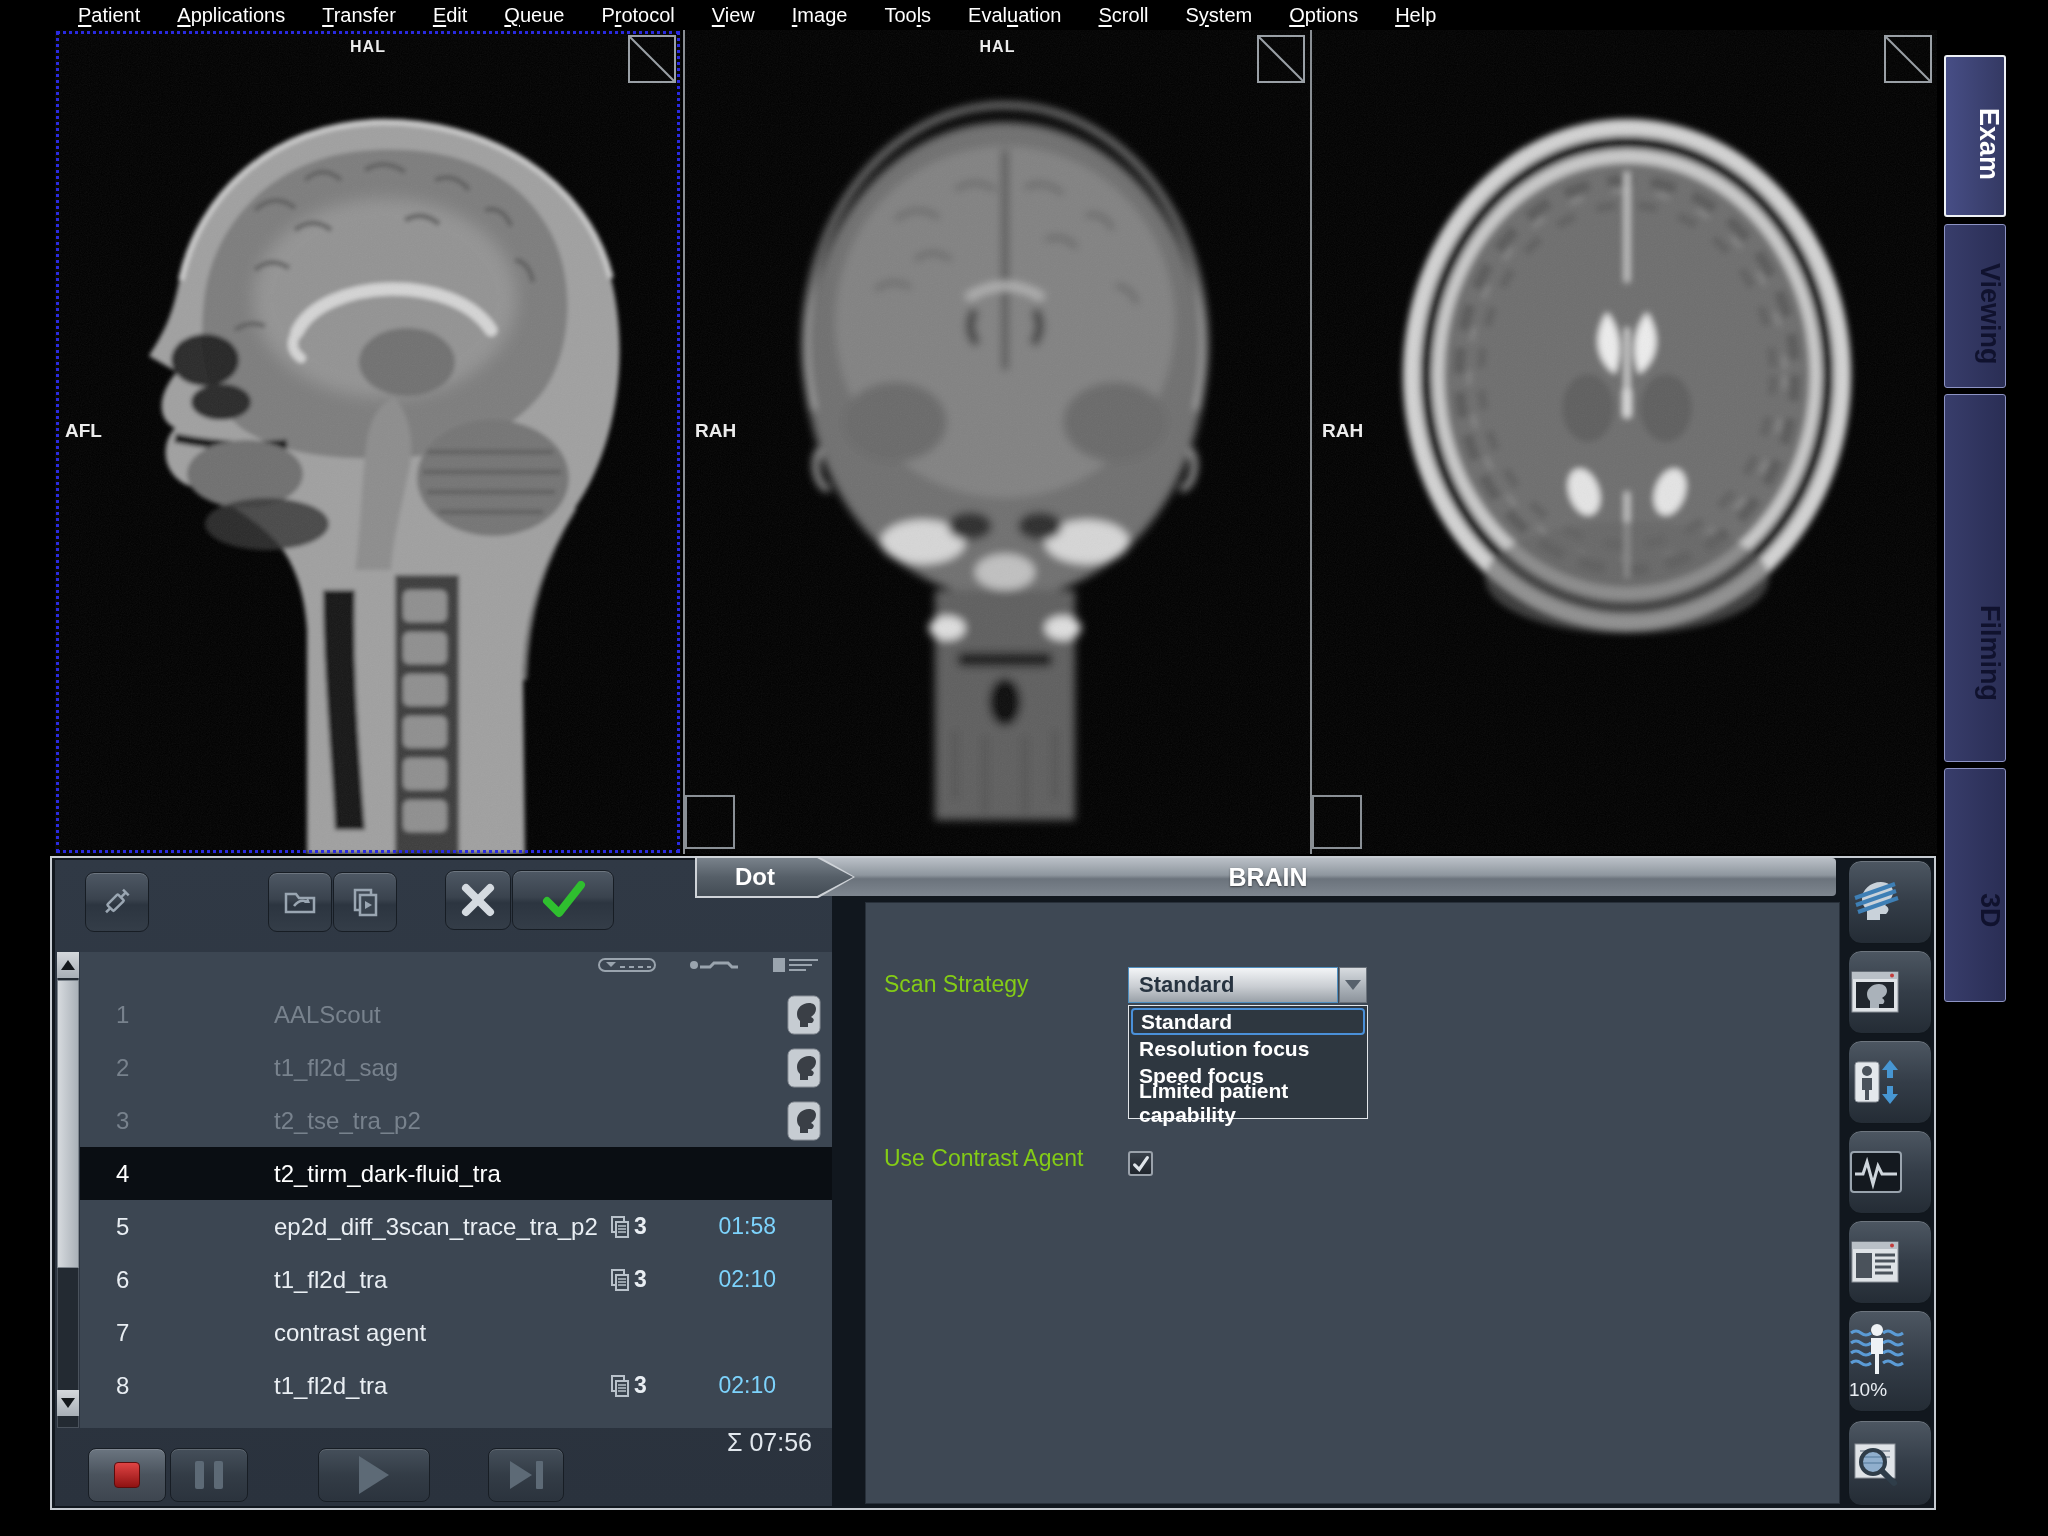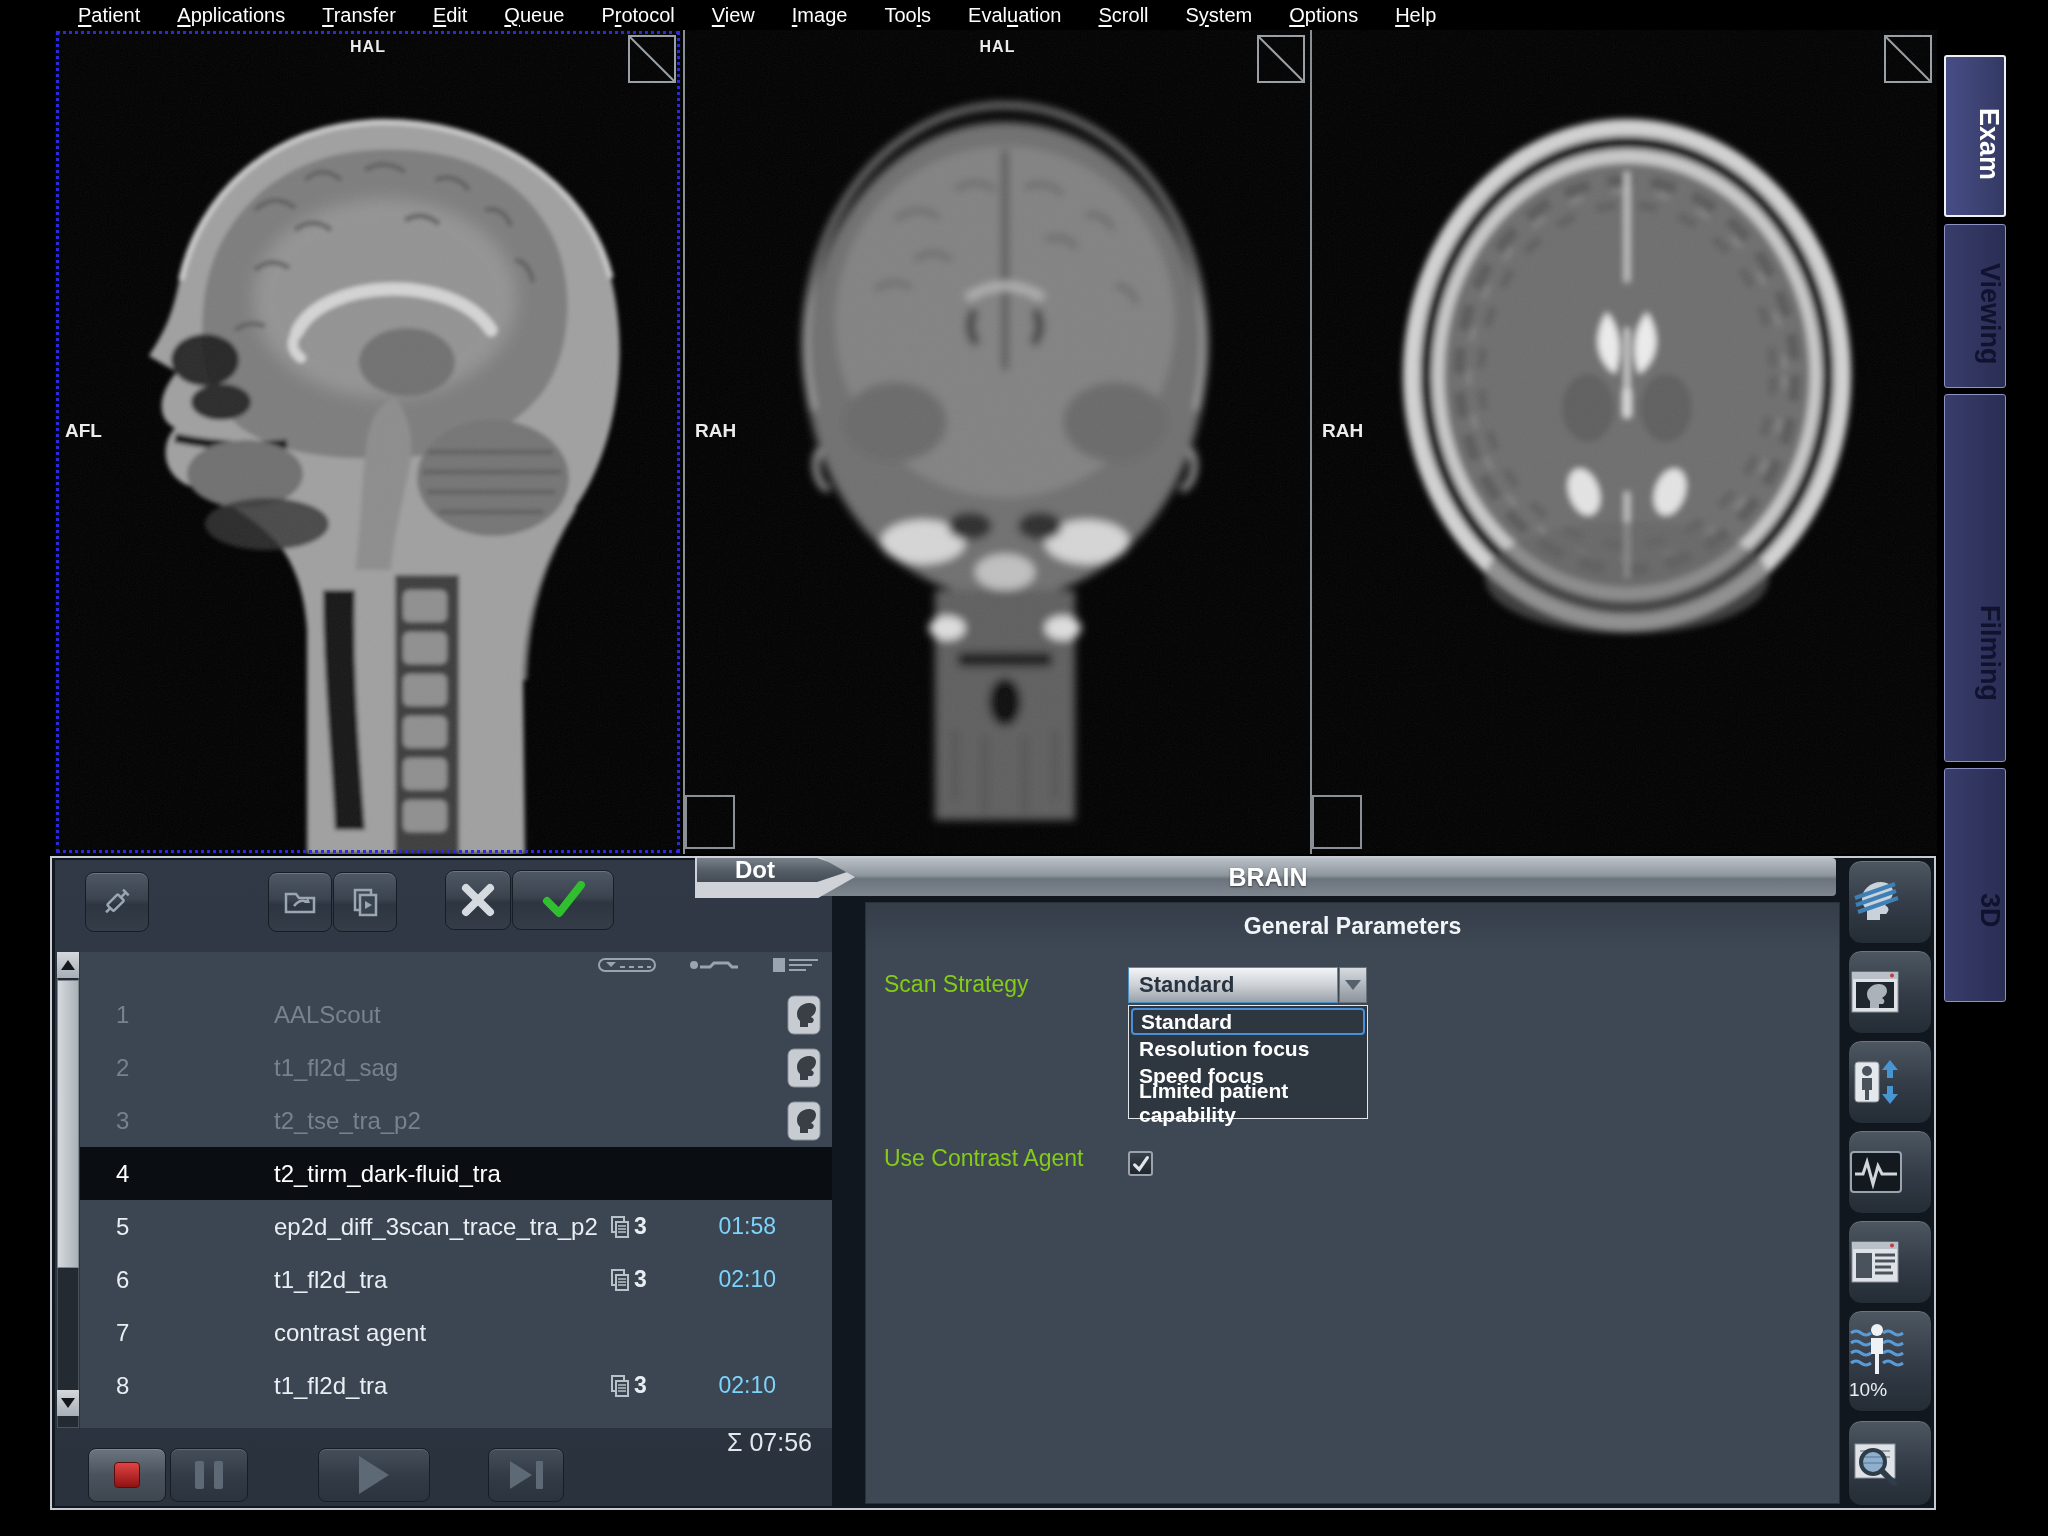--- a/index.html
+++ b/index.html
@@ -67,21 +67,21 @@
   .ptri{width:0;height:0;border-top:19px solid transparent;border-bottom:19px solid transparent;border-left:30px solid #5d6a76;}
   .striW{width:0;height:0;border-top:14px solid transparent;border-bottom:14px solid transparent;border-left:22px solid #5d6a76;}
   .sbar{display:inline-block;width:7px;height:28px;background:#5d6a76;margin-left:4px;border-radius:1px;}
   
   #brainbar{position:absolute;left:700px;top:858px;width:1136px;height:38px;border-radius:4px;
     background:linear-gradient(#bac0c7 0%,#8e969e 45%,#6b737c 55%,#7e868f 100%);
     display:flex;align-items:center;justify-content:center;color:#fff;font-size:25px;font-weight:bold;
     text-shadow:0 1px 2px rgba(0,0,0,.5);}
   #dottabO{position:absolute;left:695px;top:856px;width:160px;height:42px;
     clip-path:polygon(0 0,77% 0,100% 50%,77% 100%,0 100%);background:#cfd3d8;cursor:pointer;}
-  #dottab{position:absolute;left:2px;top:2px;width:156px;height:24px;
+  #dottab{position:absolute;left:2px;top:2px;width:156px;height:38px;
     clip-path:polygon(0 0,77% 0,100% 50%,77% 100%,0 100%);
     background:linear-gradient(#79828b 0%,#565f68 50%,#434c55 100%);
     display:flex;align-items:center;color:#fff;font-size:24px;font-weight:bold;padding-left:38px;box-sizing:border-box;}
   
   #params{position:absolute;left:865px;top:902px;width:975px;height:602px;background:#3e4854;
     border:1px solid #28303a;box-sizing:border-box;}
   #paramhdr{position:absolute;left:0;top:0;width:100%;height:46px;
     background:linear-gradient(#343d48,#3e4854);display:flex;align-items:center;justify-content:center;
     color:#f2f5f8;font-size:23px;font-weight:bold;}
   .plabel{position:absolute;left:18px;color:#84cc16;font-size:23px;}
@@ -530,21 +530,20 @@
 <div id="brainbar">
     <span>BRAIN</span>
   </div>
 <div id="dottabO">
     <div id="dottab">
       <span>Dot</span>
     </div>
   </div>
 
 <div id="params">
-  <div id="paramhdr">General Parameters</div>
   <div class="plabel" style="top:68px;">Scan Strategy</div>
   <div id="combo">
       <span>Standard</span>
     </div>
   <div id="comboarrow">
       <span class="combo-tri"></span>
     </div>
   <div id="droplist">
     <div class="dopt selected">Standard</div>
     <div class="dopt">Resolution focus</div>

